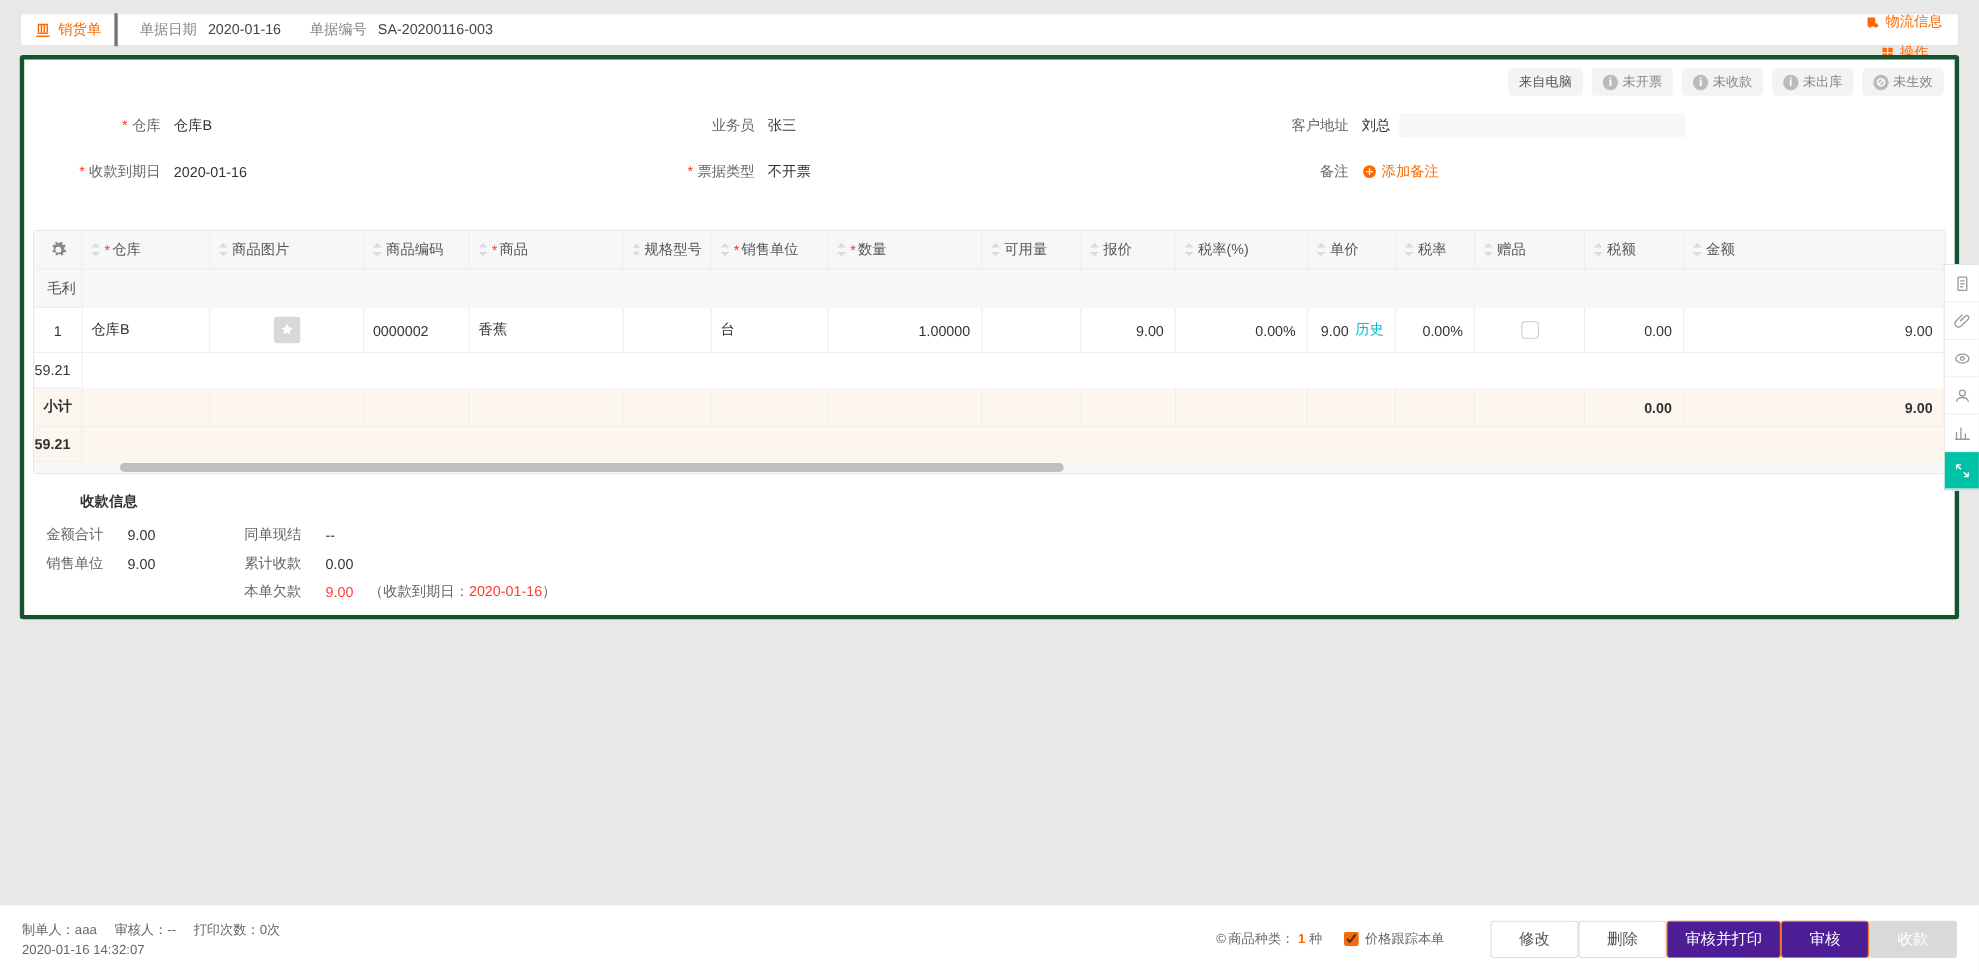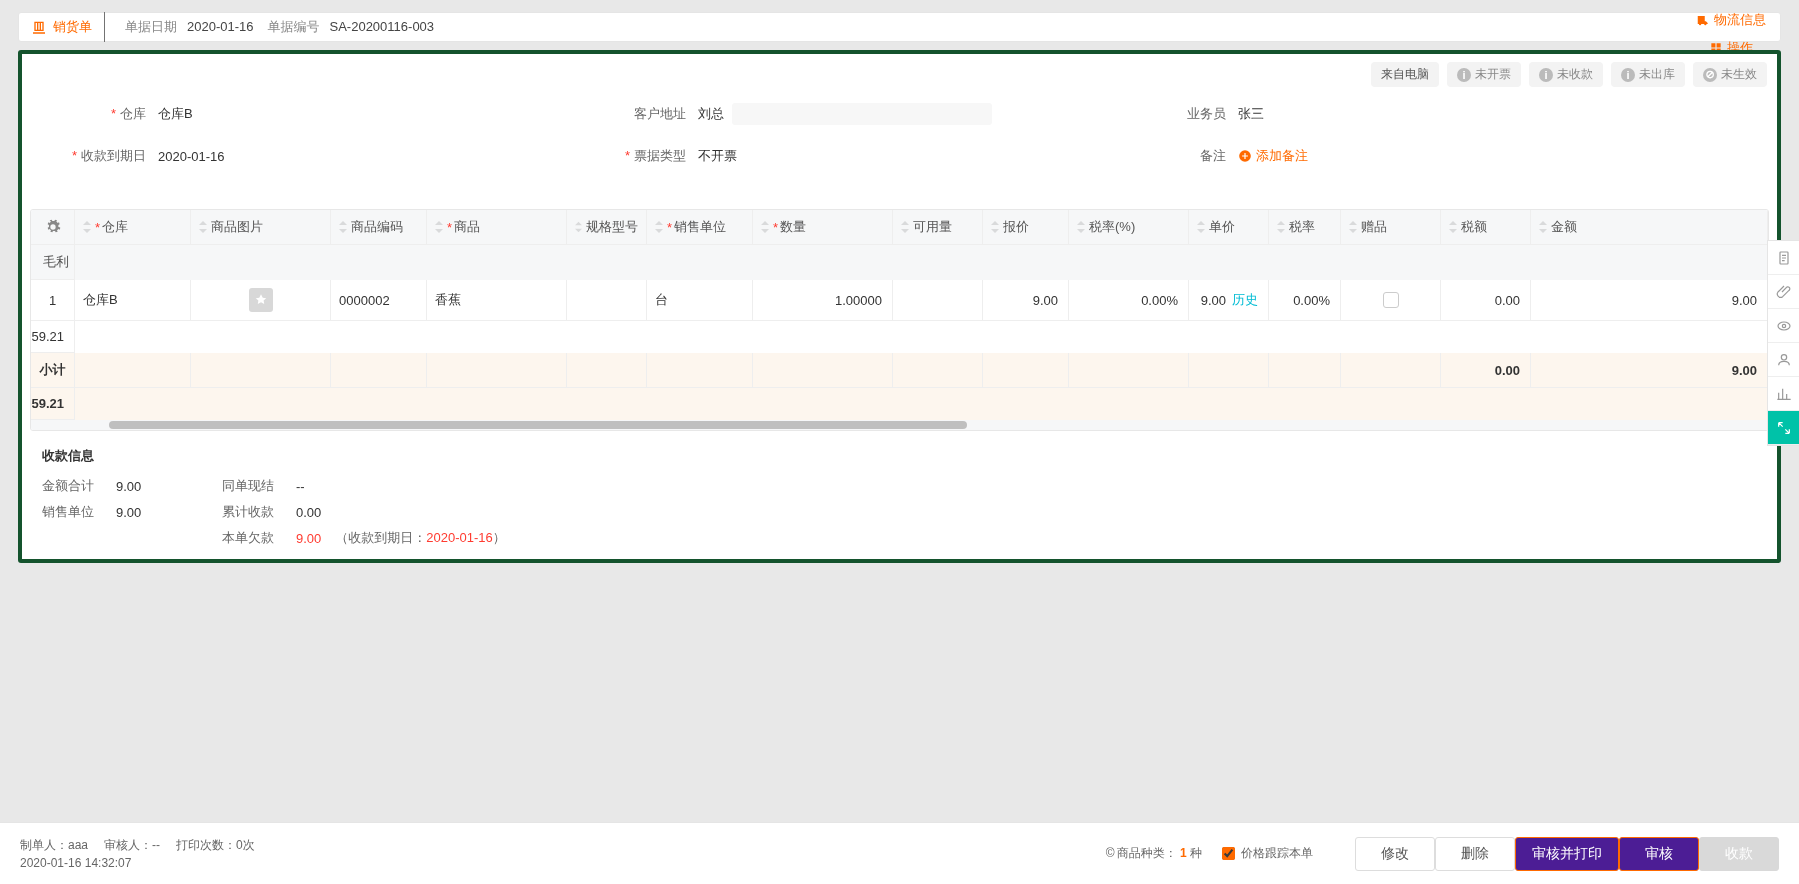--- a/index.html
+++ b/index.html
@@ -1,22 +1,22 @@
 <!DOCTYPE html>
 <html><head>
 <meta charset="utf-8">
 <style>
   * { box-sizing: border-box; margin: 0; padding: 0; }
   html, body { width: 1799px; height: 884px; font-family: "Microsoft YaHei", Arial, sans-serif; background: #e8e8e8; color: #333; font-size: 13px; }
   .page { position: relative; width: 1799px; height: 884px; }
   .top-bar { position: absolute; top: 12px; left: 18px; right: 18px; height: 30px; background:#fff; border:1px solid #e5e5e5; border-radius:3px; display:flex; align-items:center; padding:0 6px; }
-  .tab { display:flex; align-items:center; height:30px; padding:0 12px 0 6px; border-right:1px solid #737373; color:#ff6a00; font-weight:500; }
+  .tab { display:flex; align-items:center; height:30px; padding:0 12px 0 6px; border-right:3px solid #737373; color:#ff6a00; font-weight:500; }
   .tab .ico { width:16px; height:16px; margin-right:6px; display:inline-flex; align-items:center; justify-content:center; }
   .tab .ico svg { width:16px; height:16px; fill:#ff6a00; }
-  .bar-info { display:flex; align-items:center; gap:14px; margin-left:20px; color:#666; }
+  .bar-info { display:flex; align-items:center; gap:26px; margin-left:20px; color:#666; }
   .bar-info .lbl { color:#888; margin-right:10px; }
   .bar-info .val { color:#444; }
   .bar-actions { margin-left:auto; display:flex; align-items:center; gap:0;flex-direction:column; }
   .act { display:flex; align-items:center; height:28px; padding:0 8px; color:#ff6a00; cursor:pointer; font-size:13px; gap:4px; }
   .act svg { width:14px; height:14px; fill:currentColor; }
   .act.highlighted { outline:3px solid #ff3b30; outline-offset:-1px; }
   .nav-chevron { width:24px; height:24px; display:flex; align-items:center; justify-content:center; color:#bbb; cursor:pointer; }
   .view-toggle { display:flex; margin-left:6px; }
   .vt-btn { width:26px; height:22px; display:flex; align-items:center; justify-content:center; border:1px solid #ddd; cursor:pointer; background:#fff; }
   .vt-btn.active { background:#ff6a00; color:#fff; border-color:#ff6a00; }
@@ -49,21 +49,21 @@
   .grid.subtotal > div { color:#333; }
   .hist { color:#00bcd4; margin-left:6px; }
   .gear { display:flex; align-items:center; justify-content:center; }
   .gear svg { width:16px; height:16px; fill:#888; }
   .img-ph { width:24px; height:24px; background:#d8d8d8; border-radius:3px; margin:0 auto; display:flex; align-items:center; justify-content:center; }
   .chk { width:16px; height:16px; border:1px solid #ccc; border-radius:3px; margin:0 auto; }
   .scroll-hint { height:10px; background:#f6f7f8; position:relative; }
   .scroll-hint .bar { position:absolute; left:78px; width:858px; top:1px; height:8px; background:#bfbfbf; border-radius:4px; }
   
   .pay-section { padding:16px 20px 4px; font-size:13px; }
-  .pay-title { font-weight:bold; color:#333; margin-bottom:12px; }
+  .pay-title { font-weight:bold; color:#333; margin-bottom:12px;margin-left:31px; }
   .pay-grid { display:grid; grid-template-columns:180px 1fr; row-gap:8px; }
   .pay-grid .row { display:flex; align-items:center; gap:14px; }
   .pay-grid .lab { color:#666; min-width:60px; }
   .pay-grid .val { color:#333; }
   .pay-grid .warn { color:#ff3b30; }
   
   .side-rail { position:absolute; right:0; top:240px; width:32px; background:#fff; border-left:1px solid #e5e5e5; border-top:1px solid #e5e5e5; border-bottom:1px solid #e5e5e5; }
   .side-rail .sq { width:32px; height:34px; display:flex; align-items:center; justify-content:center; border-bottom:1px solid #eee; color:#999; cursor:pointer; }
   .side-rail .sq.accent { background:#00c2a8; color:#fff; }
   .side-rail .sq svg { width:16px; height:16px; fill:none; stroke:currentColor; stroke-width:1.8; }
@@ -194,28 +194,28 @@
           <span>未生效</span>
         </div>
     </div>
 
     <div class="form-grid">
       <div class="fld">
           <span class="lab"><span class="req">*</span><span>仓库</span></span>
           <span class="val">仓库B</span>
         </div>
       <div class="fld">
+          <span class="lab"><span>业务员</span></span>
+          <span class="val">张三</span>
+        </div>
+
+      <div class="fld">
           <span class="lab"><span>客户地址</span></span>
           <span class="val" style="margin-right:8px">刘总</span>
           <span class="addr-box"></span>
-        </div>
-
-      <div class="fld">
-          <span class="lab"><span>业务员</span></span>
-          <span class="val">张三</span>
         </div>
       <div class="fld">
           <span class="lab"><span class="req">*</span><span>收款到期日</span></span>
           <span class="val">2020-01-16</span>
         </div>
       <div class="fld">
           <span class="lab"><span class="req">*</span><span>票据类型</span></span>
           <span class="val">不开票</span>
         </div>
 

